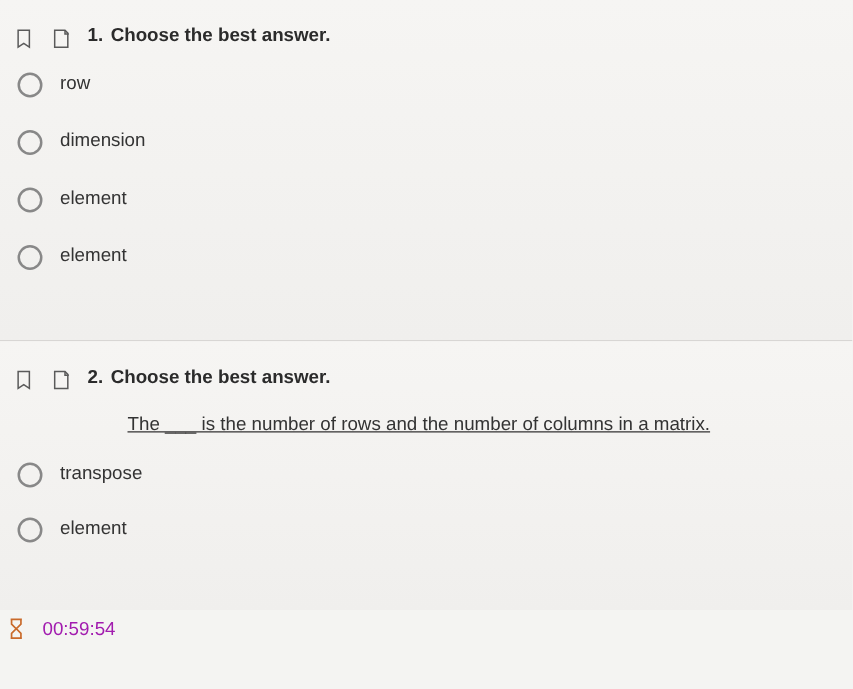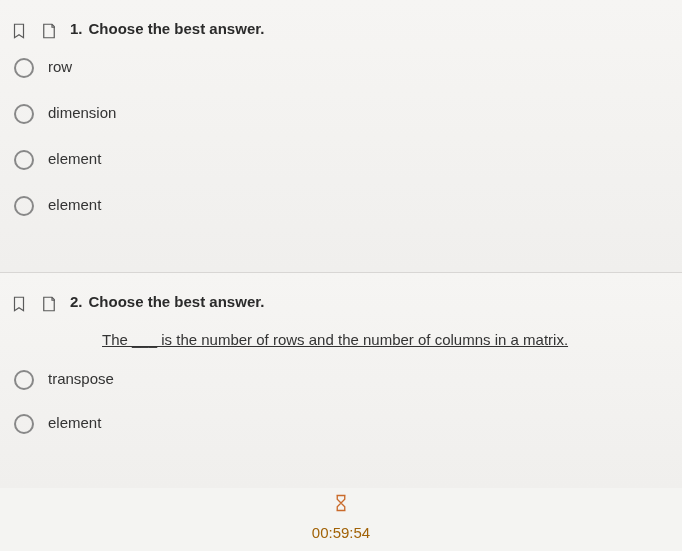--- a/index.html
+++ b/index.html
@@ -75,22 +75,21 @@
       stroke: #5a5a5a;
       fill: none;
       stroke-width: 1.6;
     }
     .timer-bar {
       display: flex;
       align-items: center;
       gap: 12px;
       padding: 6px 4px 0 4px;
       font-size: 15px;
-      color: #a16207;
-      flex-direction: column;
+      color: #a21caf;
     }
     .hourglass {
       width: 18px;
       height: 18px;
     }
     .q2 .question-text { padding-left: 92px; text-decoration: underline; }
     .q2 .options .option { margin-bottom: 24px; }
   </style>
 </head>
 <body>

